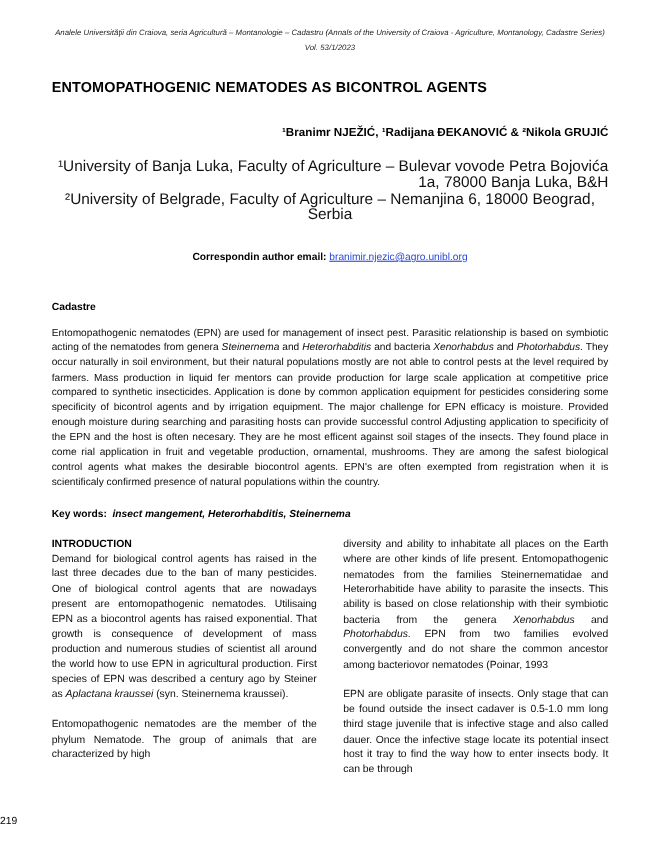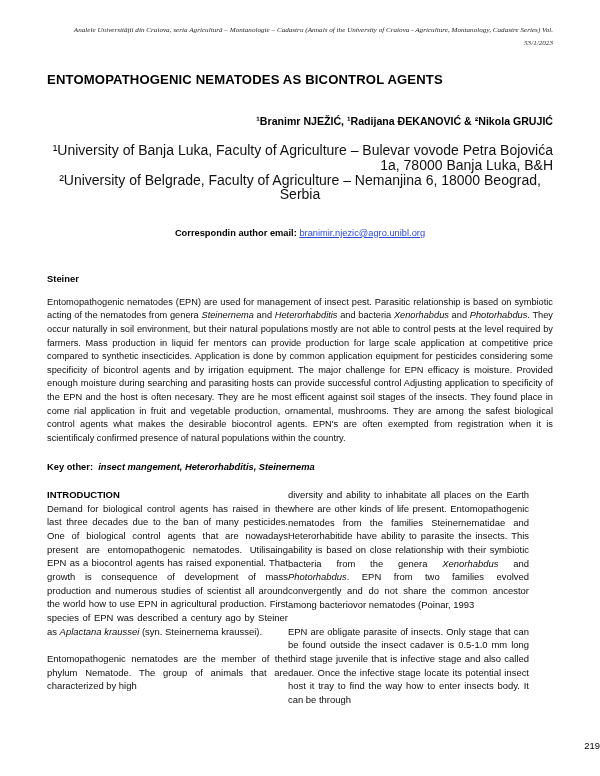--- a/index.html
+++ b/index.html
@@ -21,26 +21,26 @@
   }
   .content {
     position: absolute;
     left: 47px;
     top: 24px;
     width: 506px;
   }
 
   
   .runhead {
-    font-family: Liberation Serif, serif;
+    font-family: Liberation Sans, sans-serif;
     font-style: italic;
     font-size: 7.1px;
     line-height: 13.2px;
     color: #1c1c1c;
-    text-align: right;
+    text-align: center;
     margin: 0 0 0 0;
     letter-spacing: 0.02px;
   }
 
   
   .doc-title {
     font-family: "Liberation Sans", sans-serif;
     font-weight: bold;
     font-size: 13.1px;
     line-height: 16px;
@@ -128,20 +128,21 @@
   }
   .keywords .kw-list {
     font-weight: bold;
     font-style: italic;
   }
 
   
   .columns {
     margin-top: 14px;
     display: flex;
+    gap: 24px;
   }
   .col {
     width: 241px;
     flex: 0 0 241px;
   }
   .intro-head {
     font-family: "Liberation Sans", sans-serif;
     font-weight: bold;
     font-size: 9.5px;
     line-height: 13.5px;
@@ -163,21 +164,21 @@
   .col-right .body-par:first-child {
     margin-top: 0;
   }
 
   
   .page-number {
     position: absolute;
     left: 0;
     right: 0;
     top: 740px;
-    text-align: right;
+    text-align: left;
     font-family: "Liberation Sans", sans-serif;
     font-size: 9.4px;
     color: #000;
   }
 </style>
 </head>
 <body>
 
 <div class="page">
   <div class="content">
@@ -189,25 +190,25 @@
     <div class="authors">¹Branimr NJEŽIĆ, ¹Radijana ĐEKANOVIĆ &amp; ²Nikola GRUJIĆ</div>
 
     <div class="affil affil-1">¹University of Banja Luka, Faculty of Agriculture – Bulevar vovode Petra Bojovića 1a, 78000 Banja Luka, B&amp;H</div>
     <div class="affil affil-2">²University of Belgrade, Faculty of Agriculture – Nemanjina 6, 18000 Beograd, Serbia</div>
 
     <div class="corresp">
       <span>Correspondin author email:</span>
       <span class="email">branimir.njezic@agro.unibl.org</span>
     </div>
 
-    <h2 class="section-head abstract-head">Steiner</h2>
+    <h2 class="section-head abstract-head">Cadastre</h2>
 
     <p class="abstract-body"><span>Entomopathogenic nematodes (EPN) are used for management of insect pest. Parasitic relationship is based on symbiotic acting of the nematodes from genera </span><i>Steinernema</i><span> and </span><i>Heterorhabditis</i><span> and bacteria </span><i>Xenorhabdus</i><span> and </span><i>Photorhabdus</i><span>. They occur naturally in soil environment, but their natural populations mostly are not able to control pests at the level required by farmers. Mass production in liquid fer mentors can provide production for large scale application at competitive price compared to synthetic insecticides. Application is done by common application equipment for pesticides considering some specificity of bicontrol agents and by irrigation equipment. The major challenge for EPN efficacy is moisture. Provided enough moisture during searching and parasiting hosts can provide successful control Adjusting application to specificity of the EPN and the host is often necesary. They are he most efficent against soil stages of the insects. They found place in come rial application in fruit and vegetable production, ornamental, mushrooms. They are among the safest biological control agents what makes the desirable biocontrol agents. EPN's are often exempted from registration when it is scientificaly confirmed presence of natural populations within the country.</span></p>
 
-    <p class="keywords"><span class="kw-label">Key other:</span>&nbsp; <span class="kw-list">insect mangement, Heterorhabditis, Steinernema</span></p>
+    <p class="keywords"><span class="kw-label">Key words:</span>&nbsp; <span class="kw-list">insect mangement, Heterorhabditis, Steinernema</span></p>
 
     <div class="columns">
 
       <div class="col col-left">
         <h3 class="intro-head">INTRODUCTION</h3>
         <p class="body-par"><span>Demand for biological control agents has raised in the last three decades due to the ban of many pesticides. One of biological control agents that are nowadays present are entomopathogenic nematodes. Utilisaing EPN as a biocontrol agents has raised exponential. That growth is consequence of development of mass production and numerous studies of scientist all around the world how to use EPN in agricultural production. First species of EPN was described a century ago by Steiner as </span><i>Aplactana kraussei</i><span> (syn. Steinernema kraussei).</span></p>
         <p class="body-par">Entomopathogenic nematodes are the member of the phylum Nematode. The group of animals that are characterized by high</p>
       </div>
 
       <div class="col col-right">

